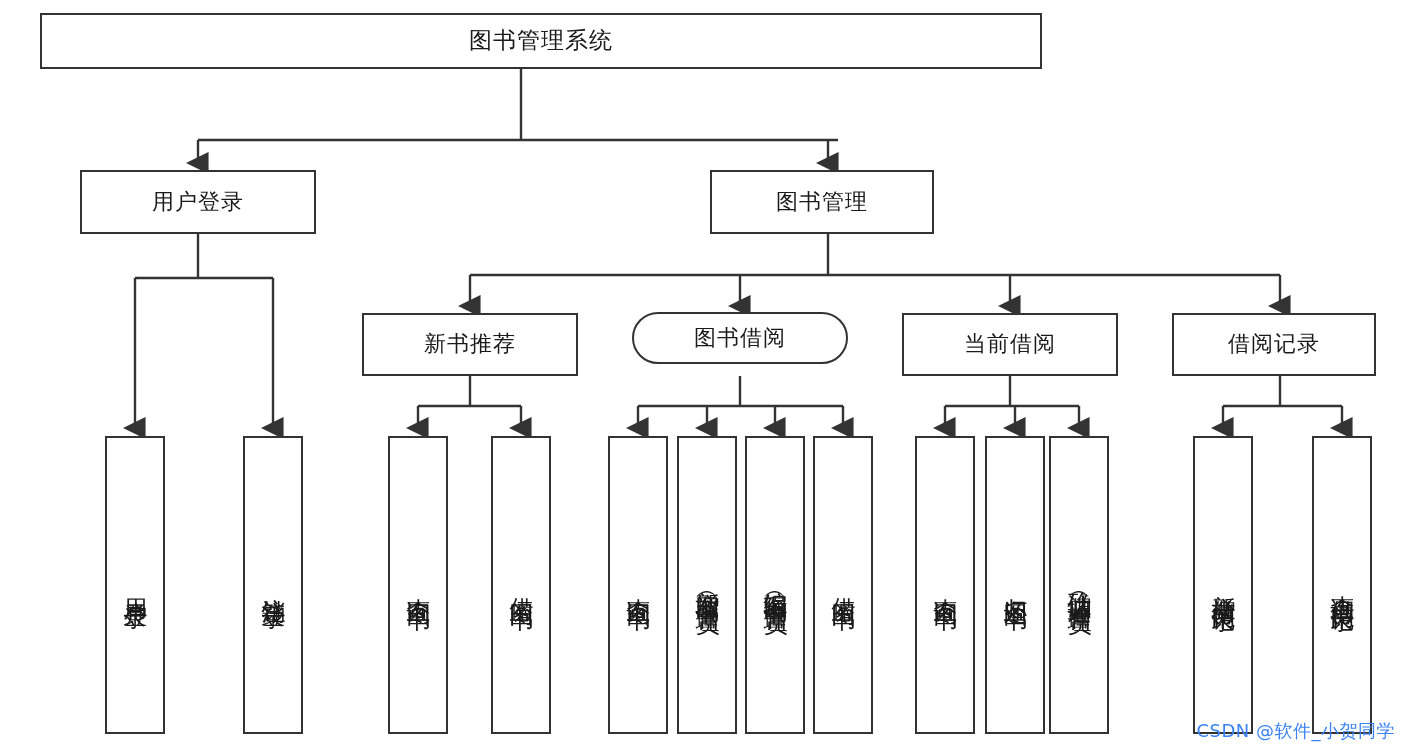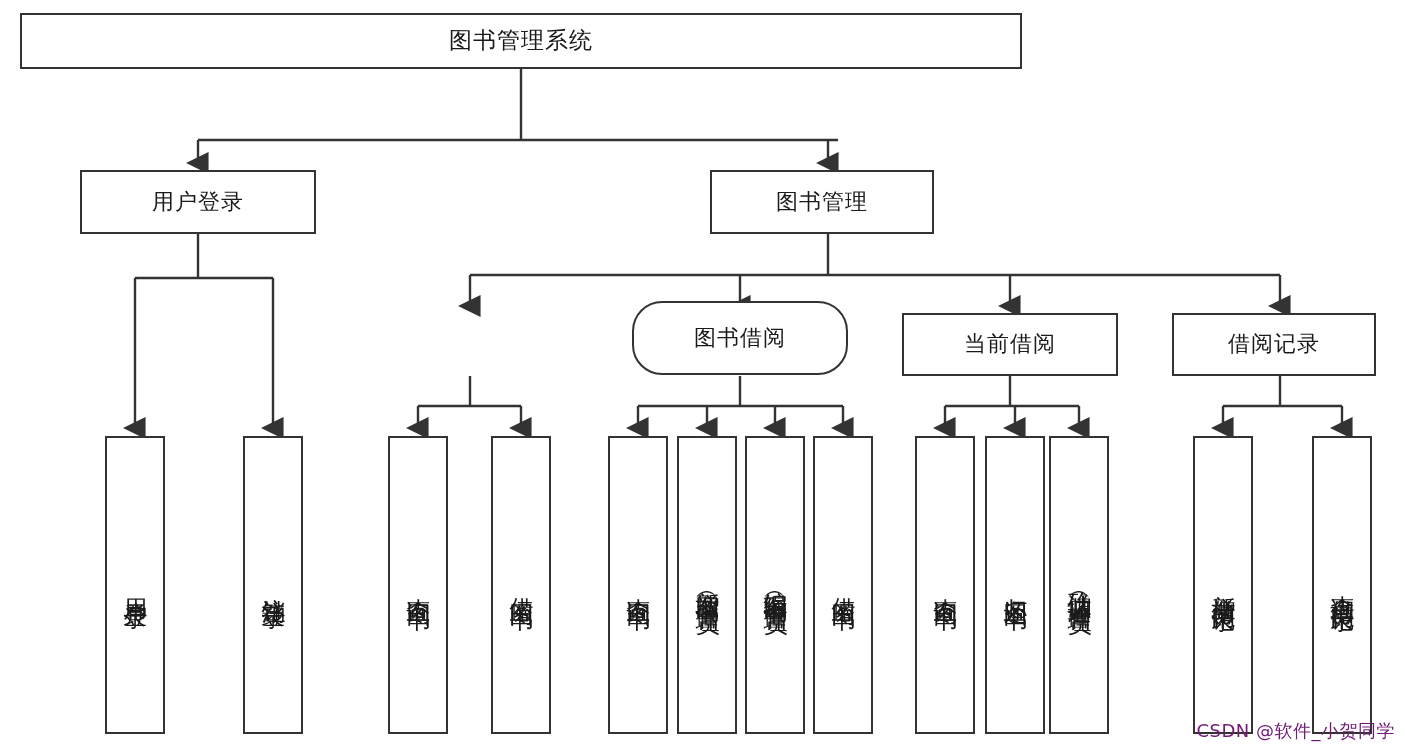--- a/index.html
+++ b/index.html
@@ -37,36 +37,37 @@
     z-index: 3;
   }
   .node-h {
     font-size: 22px;
     line-height: 1.1;
     letter-spacing: 1px;
     white-space: nowrap;
   }
   .node-root {
     font-size: 23px;
+    margin-left: 20px;
   }
   .node-v {
     writing-mode: vertical-rl;
     text-orientation: upright;
     font-size: 24px;
     line-height: 1.12;
     letter-spacing: 3px;
     white-space: nowrap;
     padding: 4px 0;
   }
   .watermark {
     position: absolute;
     right: 10px;
     bottom: 4px;
     font-size: 18px;
-    color: #701a75;
+    color: #3b82f6;
     z-index: 9;
     white-space: nowrap;
     letter-spacing: 0.5px;
   }
 </style>
 </head>
 <body>
 
 <div id="diagram-root">
 
@@ -118,21 +119,22 @@
       <path d="M1223,406 L1223,428" marker-end="url(#arrow)"></path>
       <path d="M1342,406 L1342,428" marker-end="url(#arrow)"></path>
     </g>
   </svg>
 
   <div class="node node-h node-root" style="left:20px; top:13px; width:1002px; height:56px;">图书管理系统</div>
 
   <div class="node node-h" style="left:80px; top:170px; width:236px; height:64px;">用户登录</div>
   <div class="node node-h" style="left:710px; top:170px; width:224px; height:64px;">图书管理</div>
 
-  <div class="node node-h" style="left:632px; top:301px; width:216px; height:74px;border-radius:30px;">图书借阅</div>
+  <div class="node node-h" style="left:362px; top:313px; width:216px; height:63px;">新书推荐</div>
+  <div class="node node-h" style="left:632px; top:312px; width:216px; height:52px;border-radius:30px;">图书借阅</div>
   <div class="node node-h" style="left:902px; top:313px; width:216px; height:63px;">当前借阅</div>
   <div class="node node-h" style="left:1172px; top:313px; width:204px; height:63px;">借阅记录</div>
 
   <div class="node node-v" style="left:105px; top:436px; width:60px; height:298px;">用户登录</div>
   <div class="node node-v" style="left:243px; top:436px; width:60px; height:298px;">注销登录</div>
 
   <div class="node node-v" style="left:388px; top:436px; width:60px; height:298px;">查询图书</div>
   <div class="node node-v" style="left:491px; top:436px; width:60px; height:298px;">借阅图书</div>
 
   <div class="node node-v" style="left:608px; top:436px; width:60px; height:298px;">查询图书</div>

